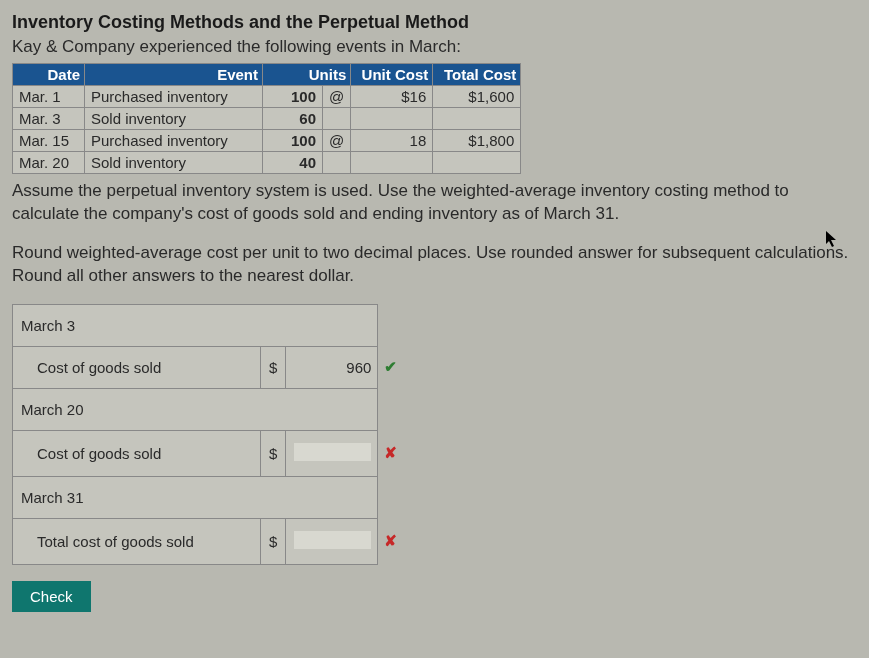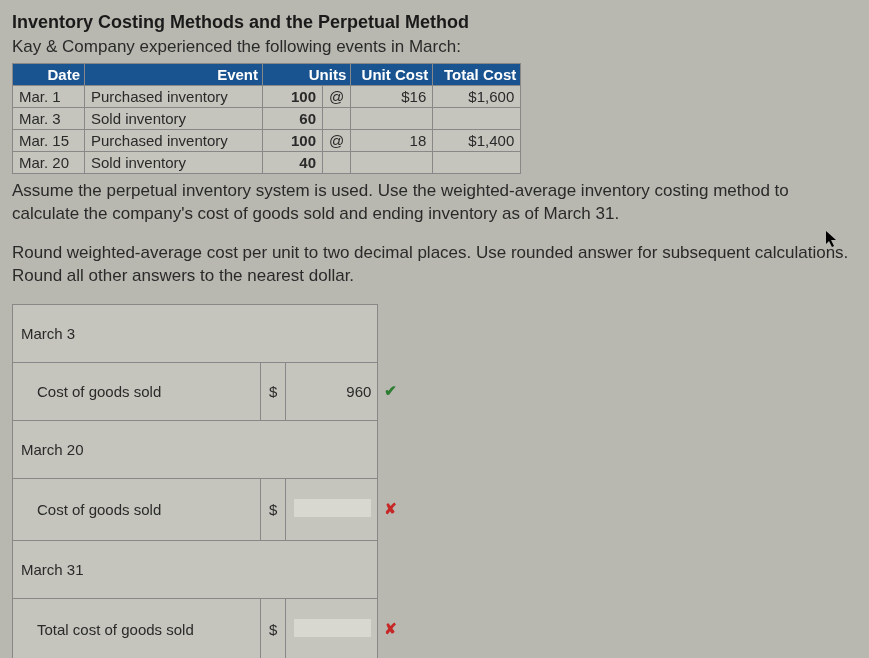--- a/index.html
+++ b/index.html
@@ -53,21 +53,21 @@
       line-height: 1.35;
       margin-bottom: 16px;
       color: #2a2a2a;
     }
     .answer-table {
       border-collapse: collapse;
       margin-bottom: 10px;
     }
     .answer-table td {
       border: 1px solid #888;
-      padding: 20px 8px;
+      padding: 12px 8px;
       background: #c5c5bd;
       font-size: 15px;
       vertical-align: middle;
       height: 28px;
     }
     .section-head td {
       font-weight: normal;
     }
     .indent { padding-left: 24px !important; }
     .dollar { text-align: center; width: 24px; }
@@ -130,21 +130,21 @@
     <td class="col-at"></td>
     <td class="col-ucost"></td>
     <td class="col-tcost"></td>
   </tr>
   <tr>
     <td class="col-date">Mar. 15</td>
     <td class="col-event">Purchased inventory</td>
     <td class="col-units">100</td>
     <td class="col-at">@</td>
     <td class="col-ucost">18</td>
-    <td class="col-tcost">$1,400</td>
+    <td class="col-tcost">$1,800</td>
   </tr>
   <tr>
     <td class="col-date">Mar. 20</td>
     <td class="col-event">Sold inventory</td>
     <td class="col-units">40</td>
     <td class="col-at"></td>
     <td class="col-ucost"></td>
     <td class="col-tcost"></td>
   </tr>
 </tbody>
@@ -178,26 +178,20 @@
   <tr class="section-head">
     <td colspan="3">March 31</td>
     <td class="mark-cell"></td>
   </tr>
   <tr>
     <td class="indent">Total cost of goods sold</td>
     <td class="dollar">$</td>
     <td class="val-cell"><span class="input-blank"></span></td>
     <td class="mark-cell"><span class="x-mark">✘</span></td>
   </tr>
-  <tr>
-    <td class="indent">Ending inventory</td>
-    <td class="dollar">$</td>
-    <td class="val-cell"><span class="input-blank"></span></td>
-    <td class="mark-cell"><span class="x-mark">✘</span></td>
-  </tr>
 </tbody>
   </table>
 
 <button class="check-btn">Check</button>
 
 <div class="cursor">
   <svg width="14" height="18" viewBox="0 0 14 18">
     <path d="M1 1 L1 14 L4 11 L7 17 L9 16 L6 10 L11 10 Z" fill="#000"></path>
   </svg>
 </div>

